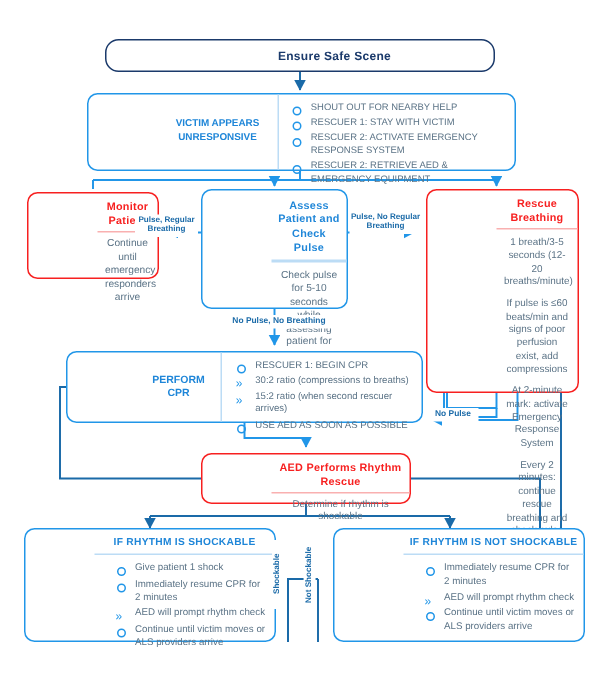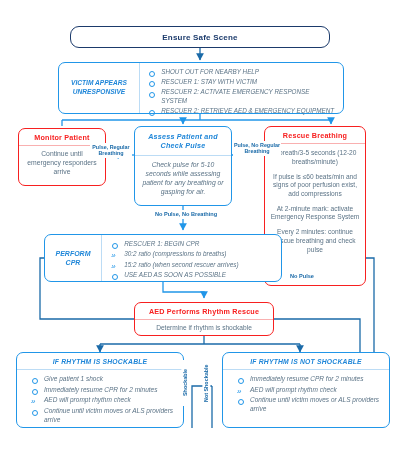--- a/index.html
+++ b/index.html
@@ -11,22 +11,22 @@
     overflow:hidden;
     -webkit-font-smoothing:antialiased;
   }
   .canvas{position:absolute;inset:0;}
 
   
   svg.wires{position:absolute;left:0;top:0;width:400px;height:453px;z-index:1;}
 
   
   .box{position:absolute;z-index:2;box-sizing:border-box;background:#fff;
-       border-radius:7px;}
-  .box.blue{border:1.6px solid #2196e8;font-style:italic;}
+       border-radius:7px;padding-left:46px;}
+  .box.blue{border:1.6px solid #2196e8;}
   .box.red{border:1.6px solid #f72020;}
   .box.navy{border:1.8px solid #1b3a6b;border-radius:9px;}
 
   .hdr{font-weight:bold;text-align:center;letter-spacing:.2px;}
   .hdr.blue{color:#1f86d8;}
   .hdr.red{color:#f72020;}
   .rule{height:1.2px;background:#bcdcf5;}
   .rule.red{background:#f9b0b0;}
 
   .body-txt{color:#5b7386;text-align:center;line-height:1.32;}
@@ -59,21 +59,21 @@
   #unresponsive ul.items li{font-size:6.3px;}
 
   #monitor-patient{left:18px;top:128px;width:88px;height:58px;}
   #monitor-patient .hdr{font-size:7.2px;padding:4px 2px 3px;}
   #monitor-patient .body-txt{font-size:6.8px;padding:4px 5px;}
 
   #assess-pulse{left:134px;top:126px;width:98px;height:80px;}
   #assess-pulse .hdr{font-size:7.2px;padding:5px 4px 4px;line-height:1.3;}
   #assess-pulse .body-txt{font-size:6.8px;padding:5px 6px;}
 
-  #rescue-breathing{left:264px;top:126px;width:102px;height:160px;}
+  #rescue-breathing{left:284px;top:126px;width:102px;height:136px;}
   #rescue-breathing .hdr{font-size:7.2px;padding:4px 2px 3px;}
   #rescue-breathing .body-txt{font-size:6.6px;padding:5px 5px;}
   #rescue-breathing .body-txt p{margin:0 0 6px;}
   #rescue-breathing .body-txt p:last-child{margin-bottom:0;}
 
   #perform-cpr{left:44px;top:234px;width:238px;height:48px;display:flex;}
   #perform-cpr .lft{width:56px;display:flex;align-items:center;justify-content:center;
         padding:0 4px;box-sizing:border-box;}
   #perform-cpr .lft span{font-size:7px;font-weight:bold;color:#1f86d8;
         text-align:center;line-height:1.35;}

